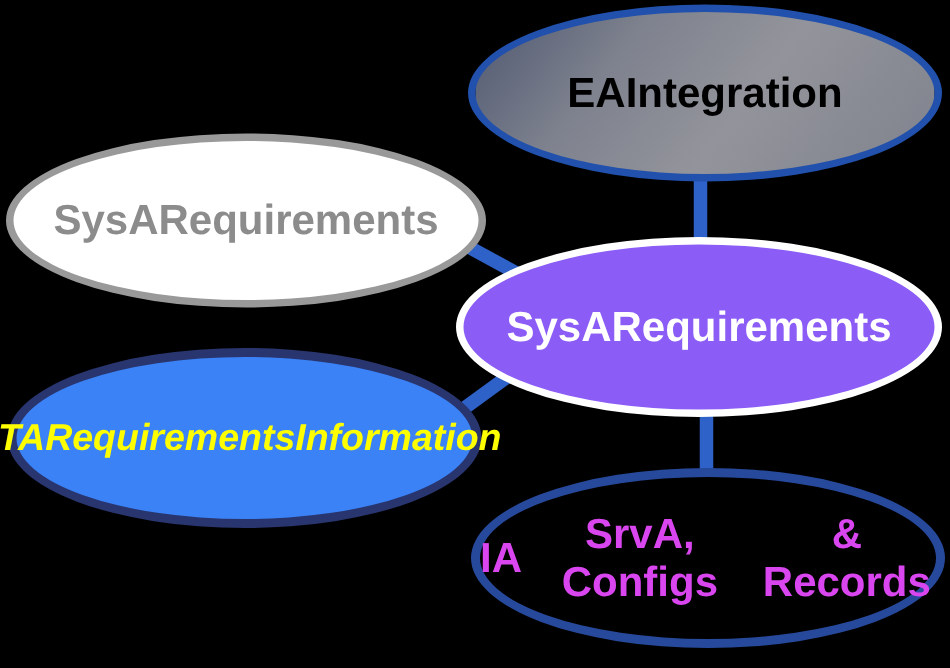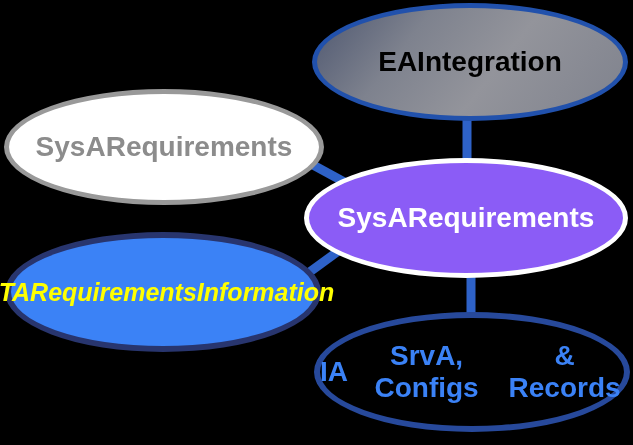--- a/index.html
+++ b/index.html
@@ -58,21 +58,21 @@
     background: #3b82f6;
     color: #FFFF00;
     font-size: 25px;
     line-height: 1.16;
     font-style: italic;
   }
   .node-ia {
     left: 314px; top: 312px; width: 316px; height: 120px;
     border: 6px solid #27499B;
     background: #000000;
-    color: #3b82f6;
+    color: #d946ef;
   }
 </style>
 </head>
 <body>
 
 <div class="canvas">
 
   <svg class="connectors" width="633" height="445" viewBox="0 0 633 445">
     <line x1="467" y1="100" x2="467" y2="175" stroke="#2E62C8" stroke-width="9"></line>
     <line x1="280" y1="147" x2="370" y2="196" stroke="#2E62C8" stroke-width="9"></line>

